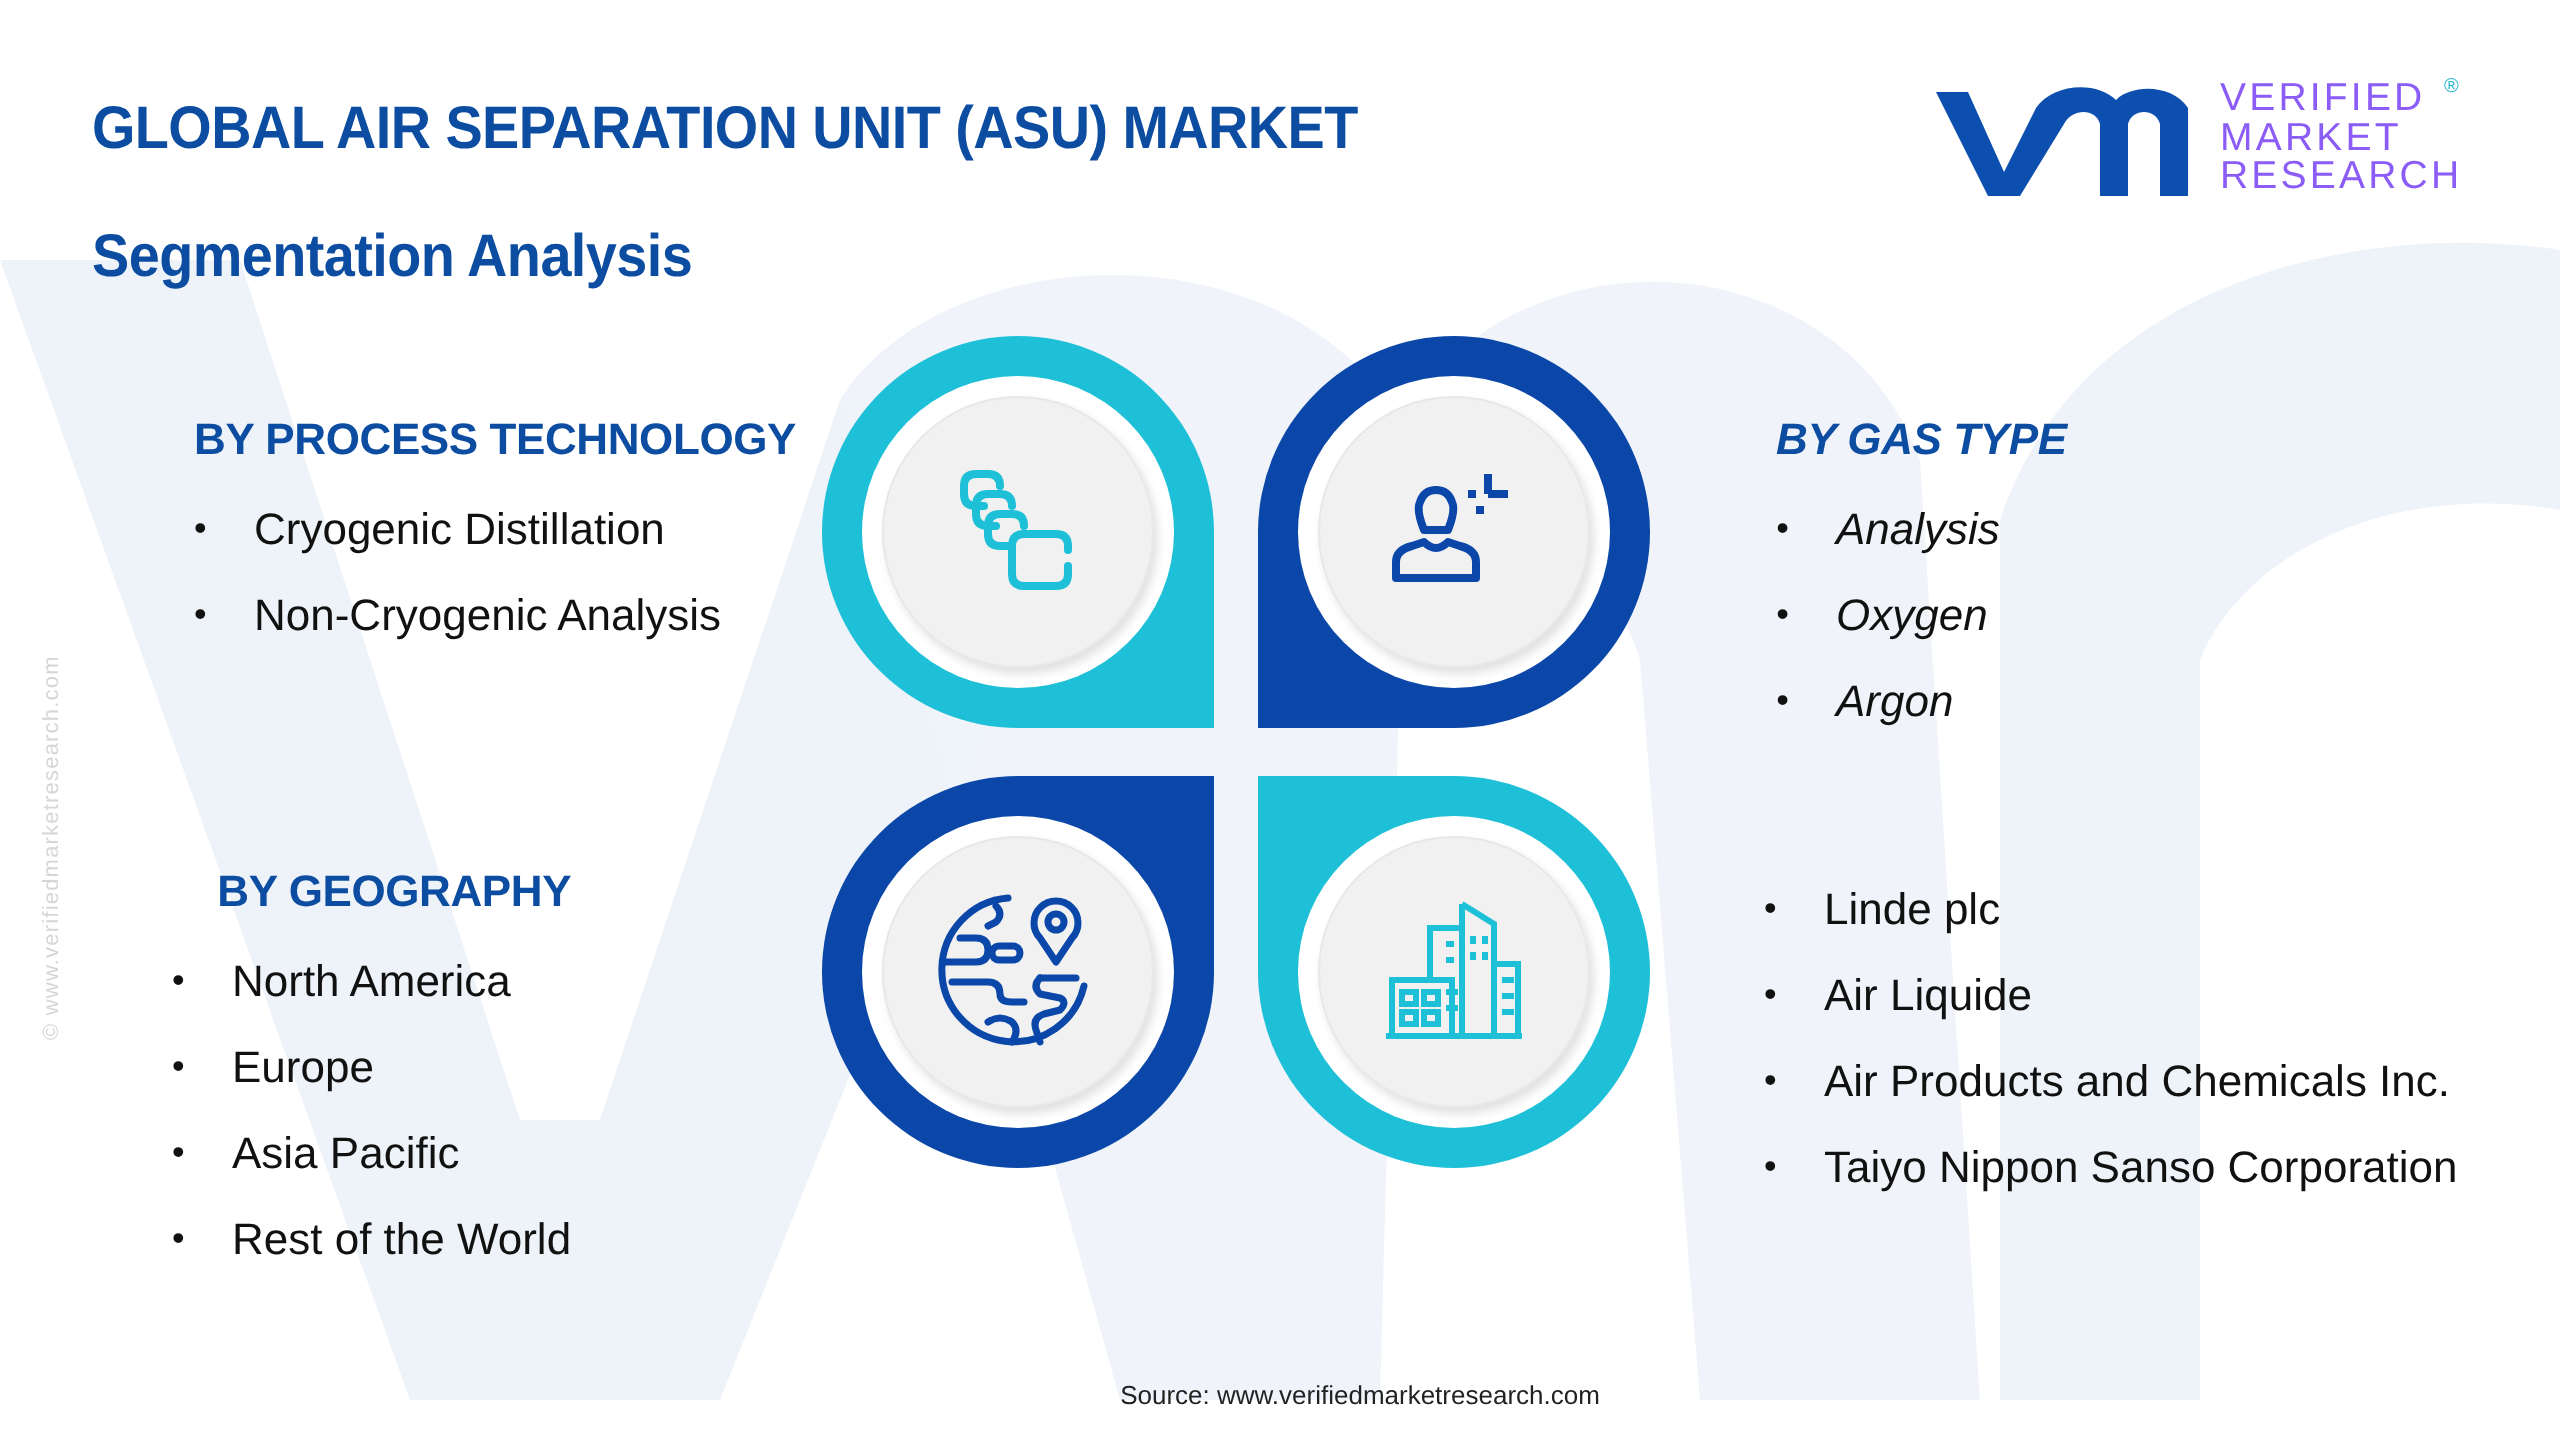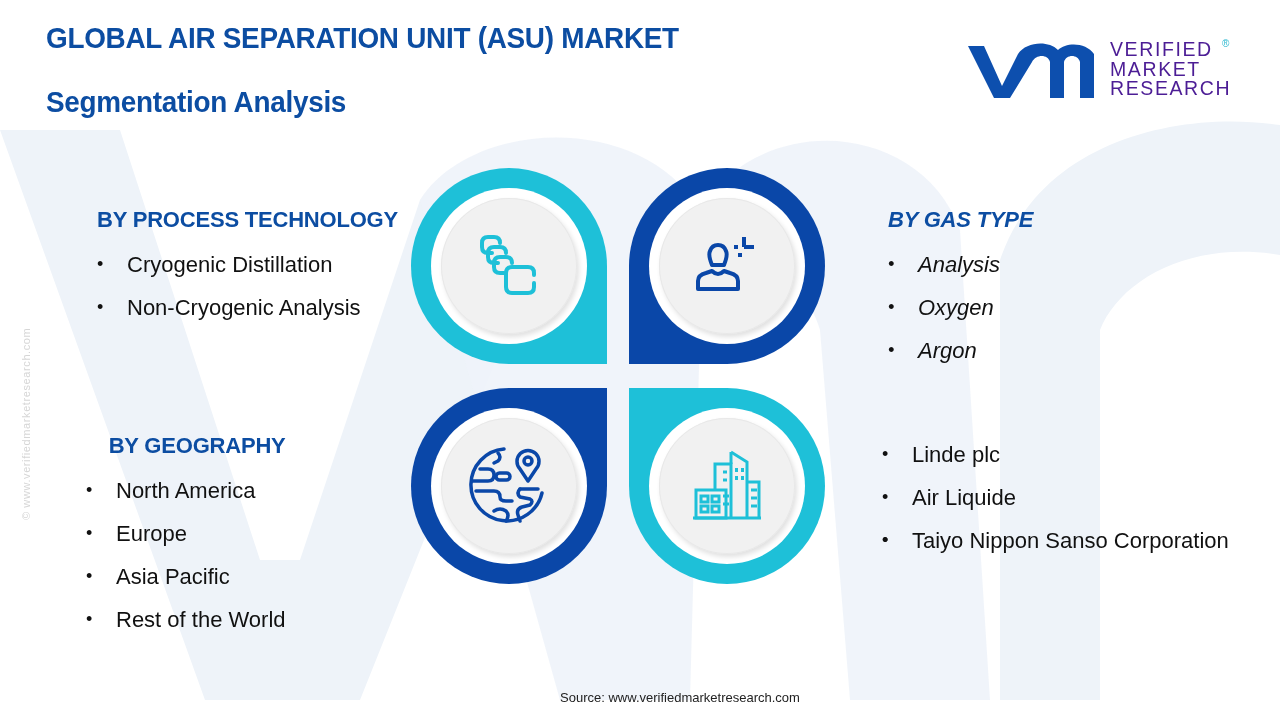--- a/index.html
+++ b/index.html
@@ -1,27 +1,27 @@
 <!DOCTYPE html>
 <html><head>
   <meta charset="utf-8">
   <style>
     * { margin: 0; padding: 0; box-sizing: border-box; }
     html, body { width: 1280px; height: 720px; overflow: hidden; background: #ffffff; }
     body { position: relative; font-family: "Liberation Sans", "DejaVu Sans", sans-serif; color: #111; }
 
     .watermark-bg { position: absolute; left: 0; top: 0; width: 1280px; height: 720px; z-index: 0; }
 
-    .title-block { position: absolute; left: 46px; top: 21px; z-index: 2; }
+    .title-block { position: absolute; left: 46px; top: 48px; z-index: 2; }
     .title-main { font-family: "Liberation Sans", sans-serif; font-weight: 700; font-size: 30px; color: #0c4da2; letter-spacing: -0.3px; transform: scaleX(0.93); transform-origin: left; white-space: nowrap; }
     .title-sub { margin-top: 30px; font-family: "Liberation Sans", sans-serif; font-weight: 700; font-size: 30px; color: #0c4da2; letter-spacing: -0.3px; transform: scaleX(0.93); transform-origin: left; white-space: nowrap; }
 
     .logo { position: absolute; left: 966px; top: 40px; width: 270px; height: 62px; z-index: 2; }
     .logo-mark { position: absolute; left: 0; top: 0; }
-    .logo-text { position: absolute; left: 144px; top: 0; font-family: "Liberation Sans", sans-serif; font-weight: 400; font-size: 19.5px; line-height: 19.5px; color: #4c1d95; letter-spacing: 1.6px; }
+    .logo-text { position: absolute; left: 144px; top: 0; font-family: "Liberation Sans", sans-serif; font-weight: 400; font-size: 19.5px; line-height: 19.5px; color: #8b5cf6; letter-spacing: 1.6px; }
     .logo-text div { white-space: nowrap; }
     .logo-reg { position: absolute; left: 256px; top: -2px; font-size: 10px; color: #27b7cf; }
 
     .side-watermark { position: absolute; left: 20px; top: 520px; transform: rotate(-90deg); transform-origin: left top; font-family: "Liberation Sans", sans-serif; font-size: 11px; color: #d6d6d6; letter-spacing: 0.6px; white-space: nowrap; z-index: 2; }
 
     .segment { position: absolute; z-index: 2; }
     .segment-title { font-family: "Liberation Sans", sans-serif; font-weight: 700; font-size: 22px; color: #0c4da2; letter-spacing: -0.2px; white-space: nowrap; margin-bottom: 10px; text-align: right; }
     .segment-list { list-style: none; }
     .segment-list li { position: relative; padding-left: 30px; font-family: "Liberation Sans", sans-serif; font-size: 22px; line-height: 43px; color: #111; white-space: nowrap; }
     .segment-list li .bullet { position: absolute; left: 0; top: 0; font-size: 18px; color: #111; }
@@ -105,21 +105,21 @@
     <li><span class="bullet">•</span><span>Europe</span></li>
     <li><span class="bullet">•</span><span>Asia Pacific</span></li>
     <li><span class="bullet">•</span><span>Rest of the World</span></li>
   </ul>
 </div>
 
 <div class="segment" id="seg-players">
   <ul class="segment-list">
     <li><span class="bullet">•</span><span>Linde plc</span></li>
     <li><span class="bullet">•</span><span>Air Liquide</span></li>
-    <li><span class="bullet">•</span></li>
+    <li><span class="bullet">•</span><span>Air Products and Chemicals Inc.</span></li>
     <li><span class="bullet">•</span><span>Taiyo Nippon Sanso Corporation</span></li>
   </ul>
 </div>
 
 <div class="petal" id="petal-tl">
   <div class="petal-ring ring-tl" style="background:#1ec0d8;"></div>
   <div class="petal-white"></div>
   <div class="petal-inner">
     <svg width="70" height="70" viewBox="0 0 70 70" fill="none" stroke="#1ec0d8" stroke-width="4" stroke-linecap="round" stroke-linejoin="round" xmlns="http://www.w3.org/2000/svg">
       <path d="M18 22 L14 22 Q8 22 8 16 L8 12 Q8 6 14 6 L20 6 Q26 6 26 12"></path>

